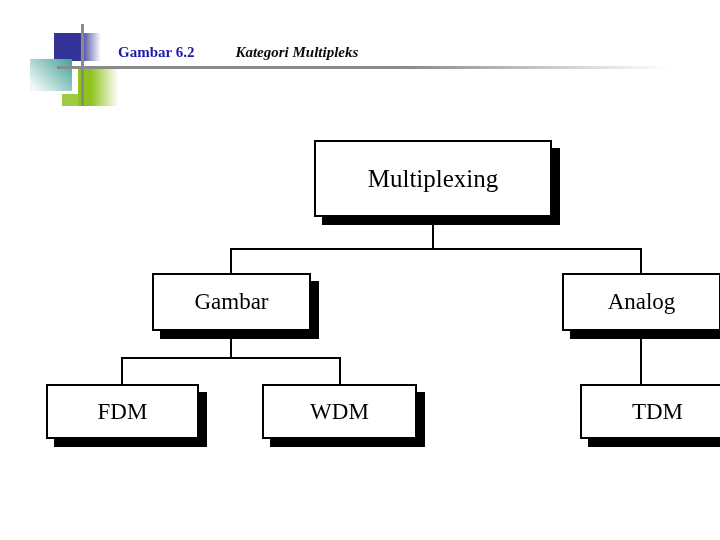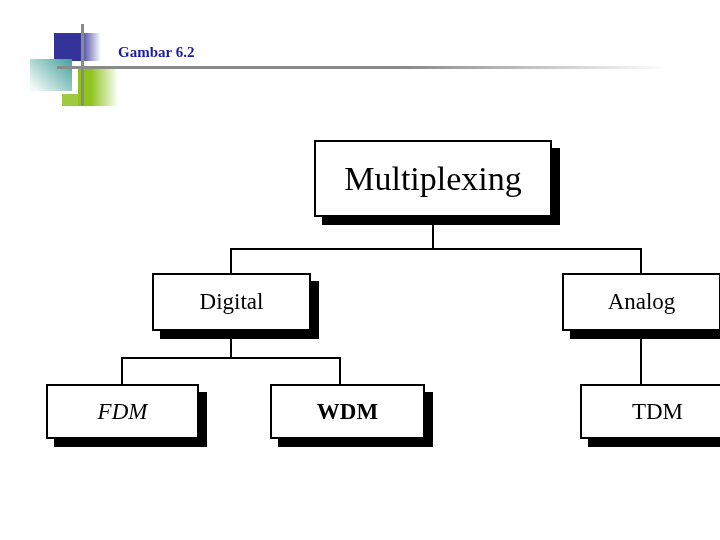--- a/index.html
+++ b/index.html
@@ -54,25 +54,25 @@
 
   
   .node {
     position: absolute;
     background: var(--node-bg, #ffffff);
     border: 2px solid var(--node-border, #000000);
     box-shadow: 8px 8px 0 var(--node-shadow, #000000);
     display: flex; align-items: center; justify-content: center;
     font-size: 23px; color: #000; z-index: 2;
   }
-  .node-multiplexing { left: 290px; top: 116px; width: 238px; height: 77px; font-size: 34px; }
+  .node-multiplexing { left: 290px; top: 116px; width: 238px; height: 77px; font-size: 25px; }
   .node-analog       { left: 128px; top: 249px; width: 159px; height: 58px; }
   .node-digital      { left: 538px; top: 249px; width: 159px; height: 58px; }
-  .node-fdm          { left:  22px; top: 360px; width: 153px; height: 55px; font-style: italic; }
-  .node-wdm          { left: 246px; top: 360px; width: 155px; height: 55px; font-weight: bold; }
+  .node-fdm          { left:  22px; top: 360px; width: 153px; height: 55px; }
+  .node-wdm          { left: 238px; top: 360px; width: 155px; height: 55px; }
   .node-tdm          { left: 556px; top: 360px; width: 155px; height: 55px; }
 
   
   .line { position: absolute; background: var(--connector, #000000); z-index: 1; }
   .line-mux-down     { left: 408px; top: 200px; width: 2px; height: 26px; }
   .line-top-branch   { left: 206px; top: 224px; width: 412px; height: 2px; }
   .line-analog-in    { left: 206px; top: 224px; width: 2px; height: 26px; }
   .line-digital-in   { left: 616px; top: 224px; width: 2px; height: 26px; }
   .line-analog-down  { left: 206px; top: 307px; width: 2px; height: 28px; }
   .line-analog-branch{ left:  97px; top: 333px; width: 220px; height: 2px; }
@@ -88,40 +88,41 @@
   <div class="deco deco-blue-square"></div>
   <div class="deco deco-teal-square"></div>
   <div class="deco deco-green-square"></div>
   <div class="deco deco-green-foot"></div>
   <div class="deco deco-vline"></div>
   <div class="deco deco-hline"></div>
 </div>
 
 <div class="title-row">
   <span class="figure-label">Gambar 6.2</span>
+  <span class="figure-title">Kategori Multipleks</span>
 </div>
 
 <div>
   <div class="line line-mux-down"></div>
   <div class="line line-top-branch"></div>
   <div class="line line-analog-in"></div>
   <div class="line line-digital-in"></div>
   <div class="line line-analog-down"></div>
   <div class="line line-analog-branch"></div>
   <div class="line line-fdm-in"></div>
   <div class="line line-wdm-in"></div>
   <div class="line line-tdm-in"></div>
 </div>
 
 <div>
   <div class="node node-multiplexing">
     <span>Multiplexing</span>
   </div>
   <div class="node node-analog">
-    <span>Digital</span>
+    <span>Gambar</span>
   </div>
   <div class="node node-digital">
     <span>Analog</span>
   </div>
   <div class="node node-fdm">
     <span>FDM</span>
   </div>
   <div class="node node-wdm">
     <span>WDM</span>
   </div>

